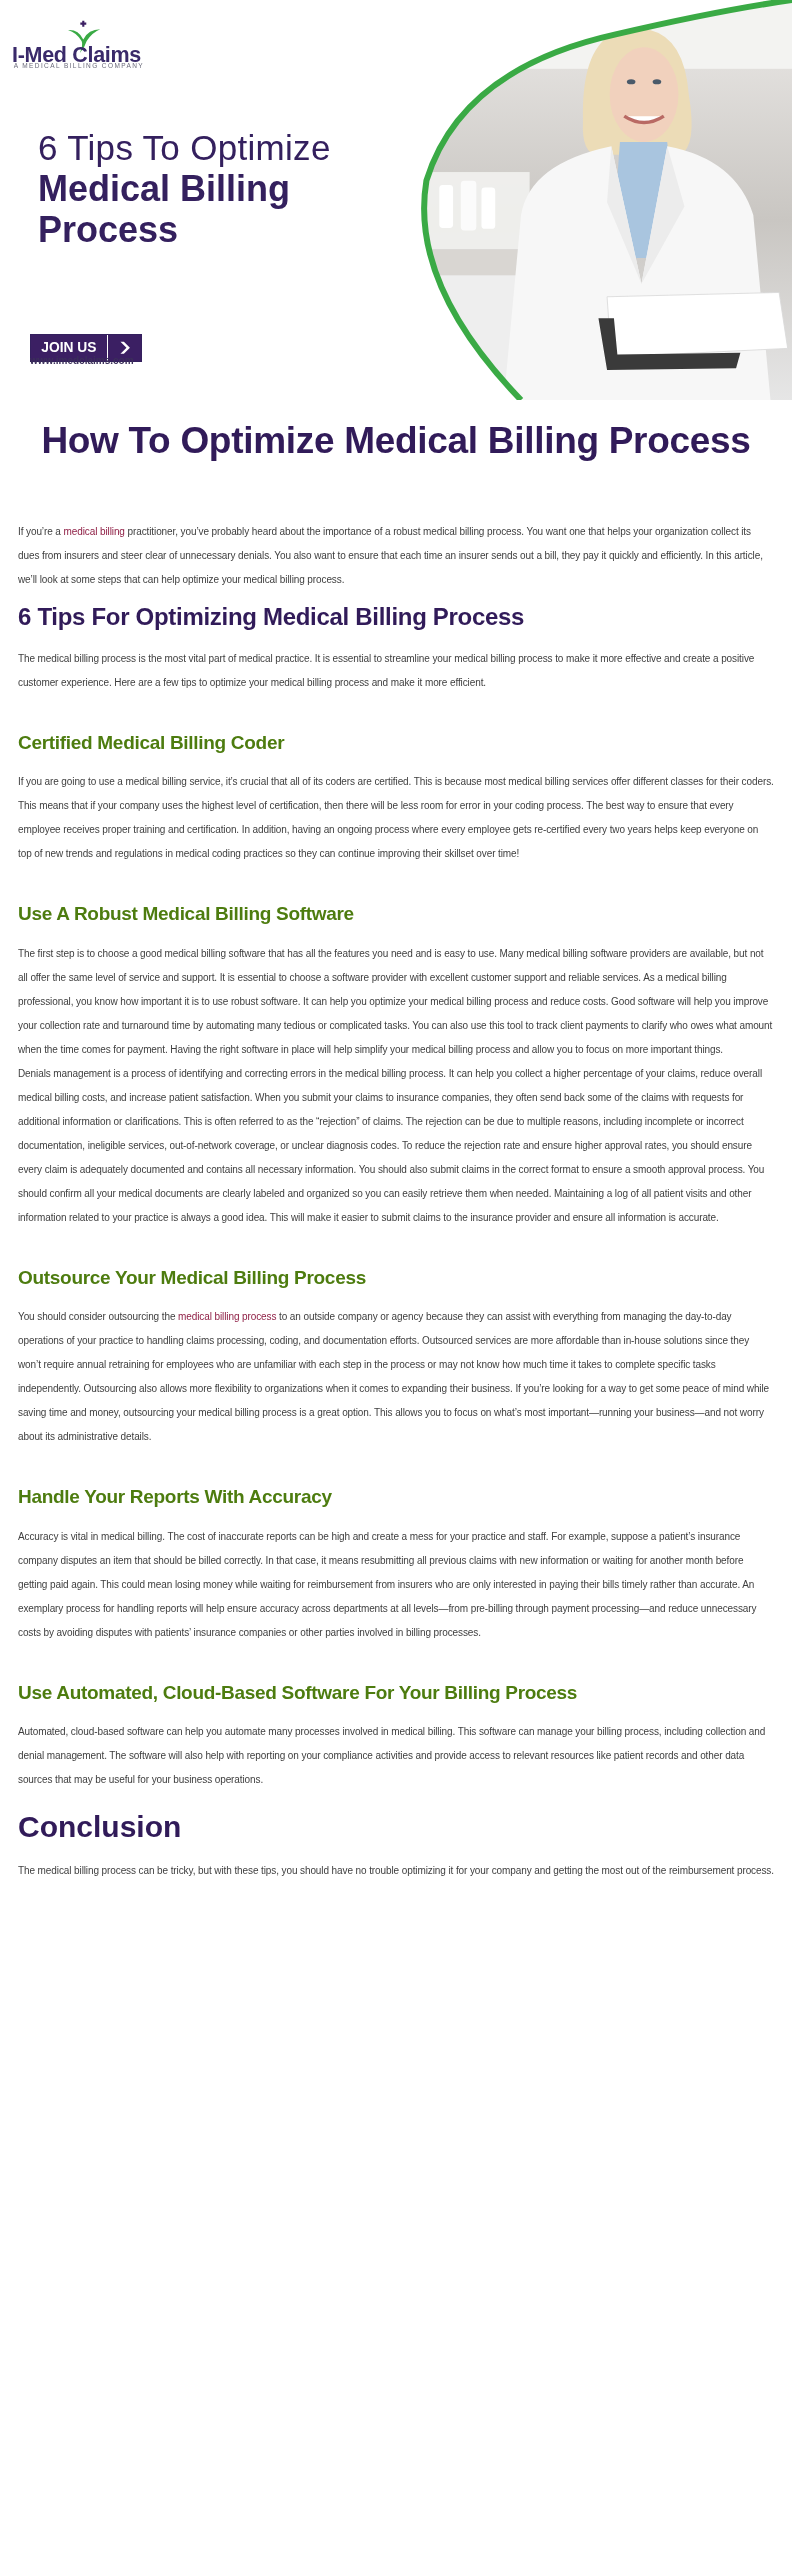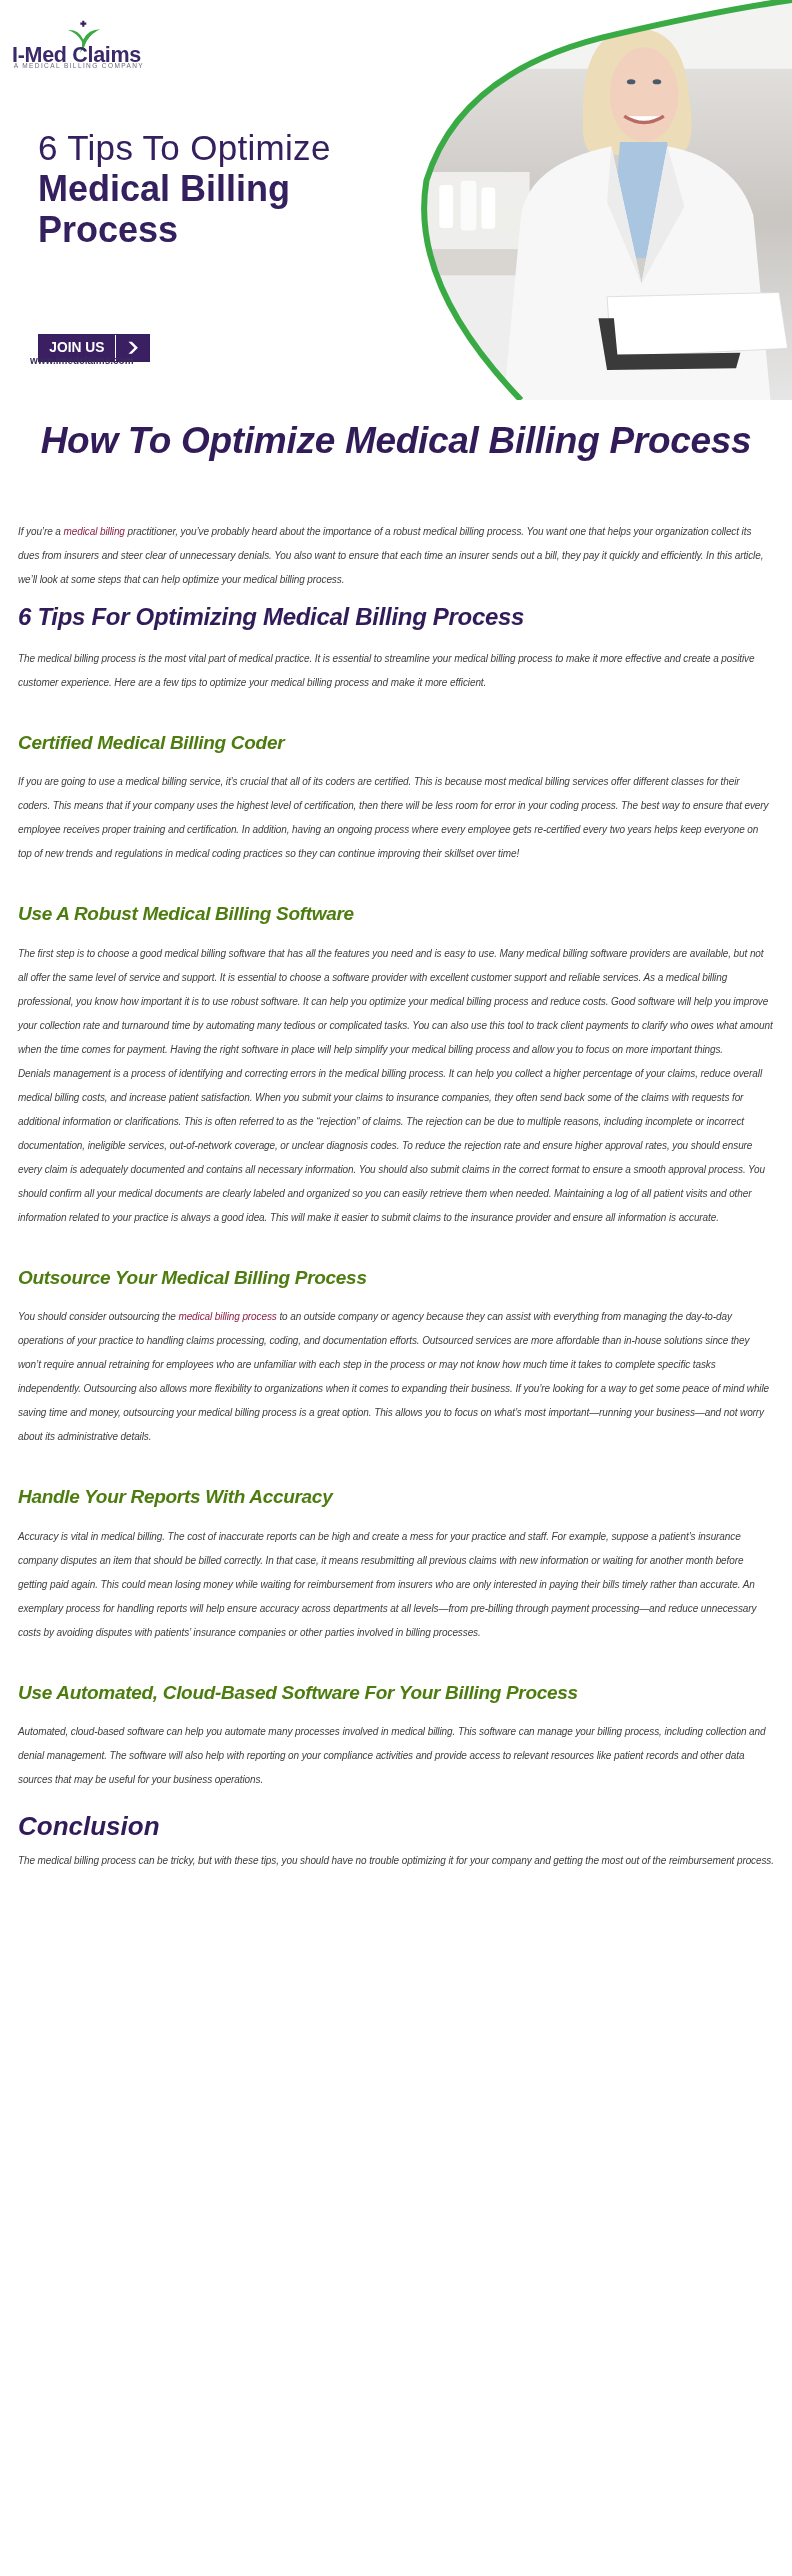--- a/index.html
+++ b/index.html
@@ -9,35 +9,35 @@
   .banner { position: relative; width: 792px; height: 400px; background: #ffffff; overflow: hidden; }
   .logo { position: absolute; left: 10.3px; top: 15.5px; width: 146px; height: 53px; }
   .logo-text { position: absolute; left: 1.7px; top: 27px; font-size: 21.5px; font-weight: bold; color: #3a2a6a; letter-spacing: -0.3px; white-space: nowrap; }
   .logo-sub { position: absolute; left: 3.4px; top: 46px; font-size: 6.5px; letter-spacing: 1.4px; color: #6a6a7a; white-space: nowrap; }
   .logo-mark { position: absolute; left: 56px; top: 3.4px; width: 38px; height: 34px; }
 
   .banner-title { position: absolute; left: 38px; top: 127px; color: #34205e; line-height: 41px; }
   .banner-title .light { font-size: 35px; font-weight: normal; display: block; letter-spacing: 0.3px; }
   .banner-title .bold { font-size: 36px; font-weight: bold; display: block; }
 
-  .join-btn { position: absolute; left: 38px; top: 334px; height: 27.6px; display: flex; border: 0.9px solid #34205e; background: #3b1f63; cursor: pointer; }
+  .join-btn { position: absolute; left: 30px; top: 334px; height: 27.6px; display: flex; border: 0.9px solid #34205e; background: #3b1f63; cursor: pointer; }
   .join-btn .label { color: #fff; font-weight: bold; font-size: 13.8px; padding: 0 10.3px; line-height: 26px; border-right: 1.7px solid #ffffff; }
   .join-btn .arrow { width: 33px; display: flex; align-items: center; justify-content: center; }
   .banner-url { position: absolute; left: 30px; top: 355px; font-size: 10px; font-weight: bold; color: #3b2f5a; }
 
   .photo-wrap { position: absolute; left: 392px; top: 0; width: 400px; height: 400px; }
 
-  .content { padding: 0 18px; font-style: italic; }
+  .content { padding: 0 18px; }
   h1.main-title { text-align: center; font-size: 37px; font-weight: bold; color: #311b59; margin-top: 17px; letter-spacing: -0.3px; line-height: 48px; }
   p.body { font-size: 10px; line-height: 24px; color: #3e3e3e; letter-spacing: -0.1px; }
   .intro { margin-top: 55px; }
   .link { color: #8f1f45; }
   h2.sec { font-size: 24px; font-weight: bold; color: #311b59; margin-top: 10px; margin-bottom: 15.5px; line-height: 29px; letter-spacing: -0.3px; }
   h3.sub { font-size: 19px; font-weight: bold; color: #4d7c0f; margin-top: 36px; margin-bottom: 15.5px; line-height: 24px; letter-spacing: -0.3px; }
-  h2.concl { font-size: 26px; font-weight: bold; color: #311b59; margin-top: 19px; margin-bottom: 7px; line-height: 31px; }
+  h2.concl { font-size: 30px; font-weight: bold; color: #311b59; margin-top: 19px; margin-bottom: 17px; line-height: 31px; }
   .spacer { height: 129px; }
 </style>
 </head>
 <body>
 
 <div class="banner">
   <div class="logo">
     <svg class="logo-mark" viewBox="0 0 44 40">
       <path d="M20 2 v7 M16.5 5.5 h7" stroke="#3b1f63" stroke-width="2.5" fill="none"></path>
       <path d="M2 13 Q14 12 20 24 Q26 12 40 12 Q30 16 24 26 Q22 33 16 40 Q20 30 18 26 Q12 16 2 13 Z" fill="#3aaa45"></path>

